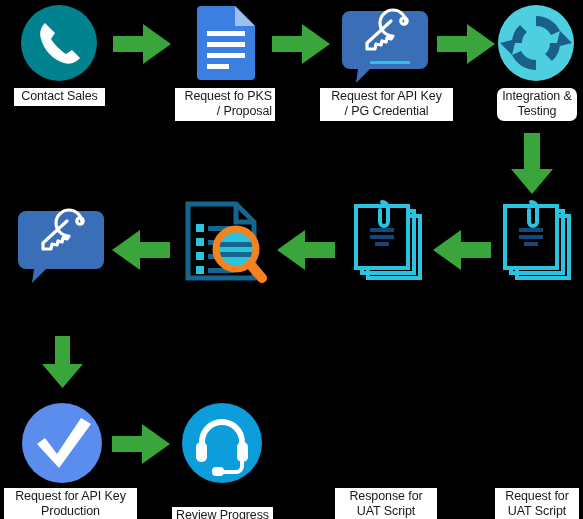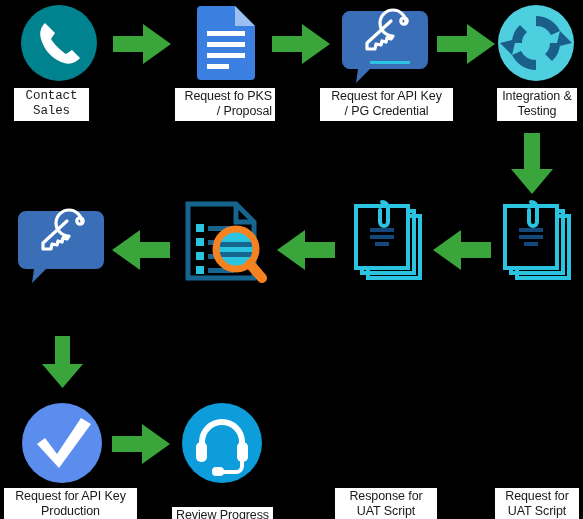--- a/index.html
+++ b/index.html
@@ -47,21 +47,21 @@
 <div id="canvas">
 
   <div class="node" style="left:15px; top:3px;">
     <div class="icon-box" style="left:0; top:0;">
       <svg width="88" height="84" viewBox="0 0 88 84">
         <circle cx="44" cy="40" r="38" fill="#00838f"></circle>
         <path d="M30 20 C26 24 24 29 26 36 C29 47 38 57 49 60 C56 62 61 59 65 55
                  L57 47 L51 51 C46 48 39 41 36 36 L40 30 Z" fill="#ffffff"></path>
       </svg>
     </div>
-    <div class="label" style="left:-1px; top:85px; width:75px;font-family:Liberation Mono, monospace;">Contact Sales</div>
+    <div class="label" style="left:-1px; top:85px; width:91px;">Contact Sales</div>
   </div>
 
   <div class="arrow" style="left:113px; top:22px;">
     <svg width="62" height="44" viewBox="0 0 62 44">
       <path d="M0 14 L30 14 L30 2 L58 22 L30 42 L30 30 L0 30 Z" fill="#3aa53a"></path>
     </svg>
   </div>
 
   <div class="node" style="left:188px; top:3px;">
     <div class="icon-box" style="left:5px; top:0;">
@@ -112,21 +112,21 @@
         <g fill="#1a5f8a">
           <path d="M42 13 a27 27 0 0 1 24 15 l-9 4 a17 17 0 0 0 -15 -9 z"></path>
           <path d="M66 28 l-4 16 l16 -4 z"></path>
           <path d="M42 67 a27 27 0 0 1 -24 -15 l9 -4 a17 17 0 0 0 15 9 z"></path>
           <path d="M18 52 l4 -16 l-16 4 z"></path>
           <path d="M66 40 a24 24 0 0 1 -8 18 l-7 -7 a14 14 0 0 0 5 -11 z"></path>
           <path d="M18 40 a24 24 0 0 1 8 -18 l7 7 a14 14 0 0 0 -5 11 z"></path>
         </g>
       </svg>
     </div>
-    <div class="label" style="left:3px; top:85px; width:80px;">Integration &amp;
+    <div class="label" style="left:3px; top:85px; width:80px;border-radius:7px;">Integration &amp;
 Testing</div>
   </div>
 
   <div class="arrow" style="left:508px; top:133px;">
     <svg width="50" height="64" viewBox="0 0 50 64">
       <path d="M16 0 L32 0 L32 36 L45 36 L24 61 L3 36 L16 36 Z" fill="#3aa53a"></path>
     </svg>
   </div>
 
   <div class="node" style="left:497px; top:200px;">

